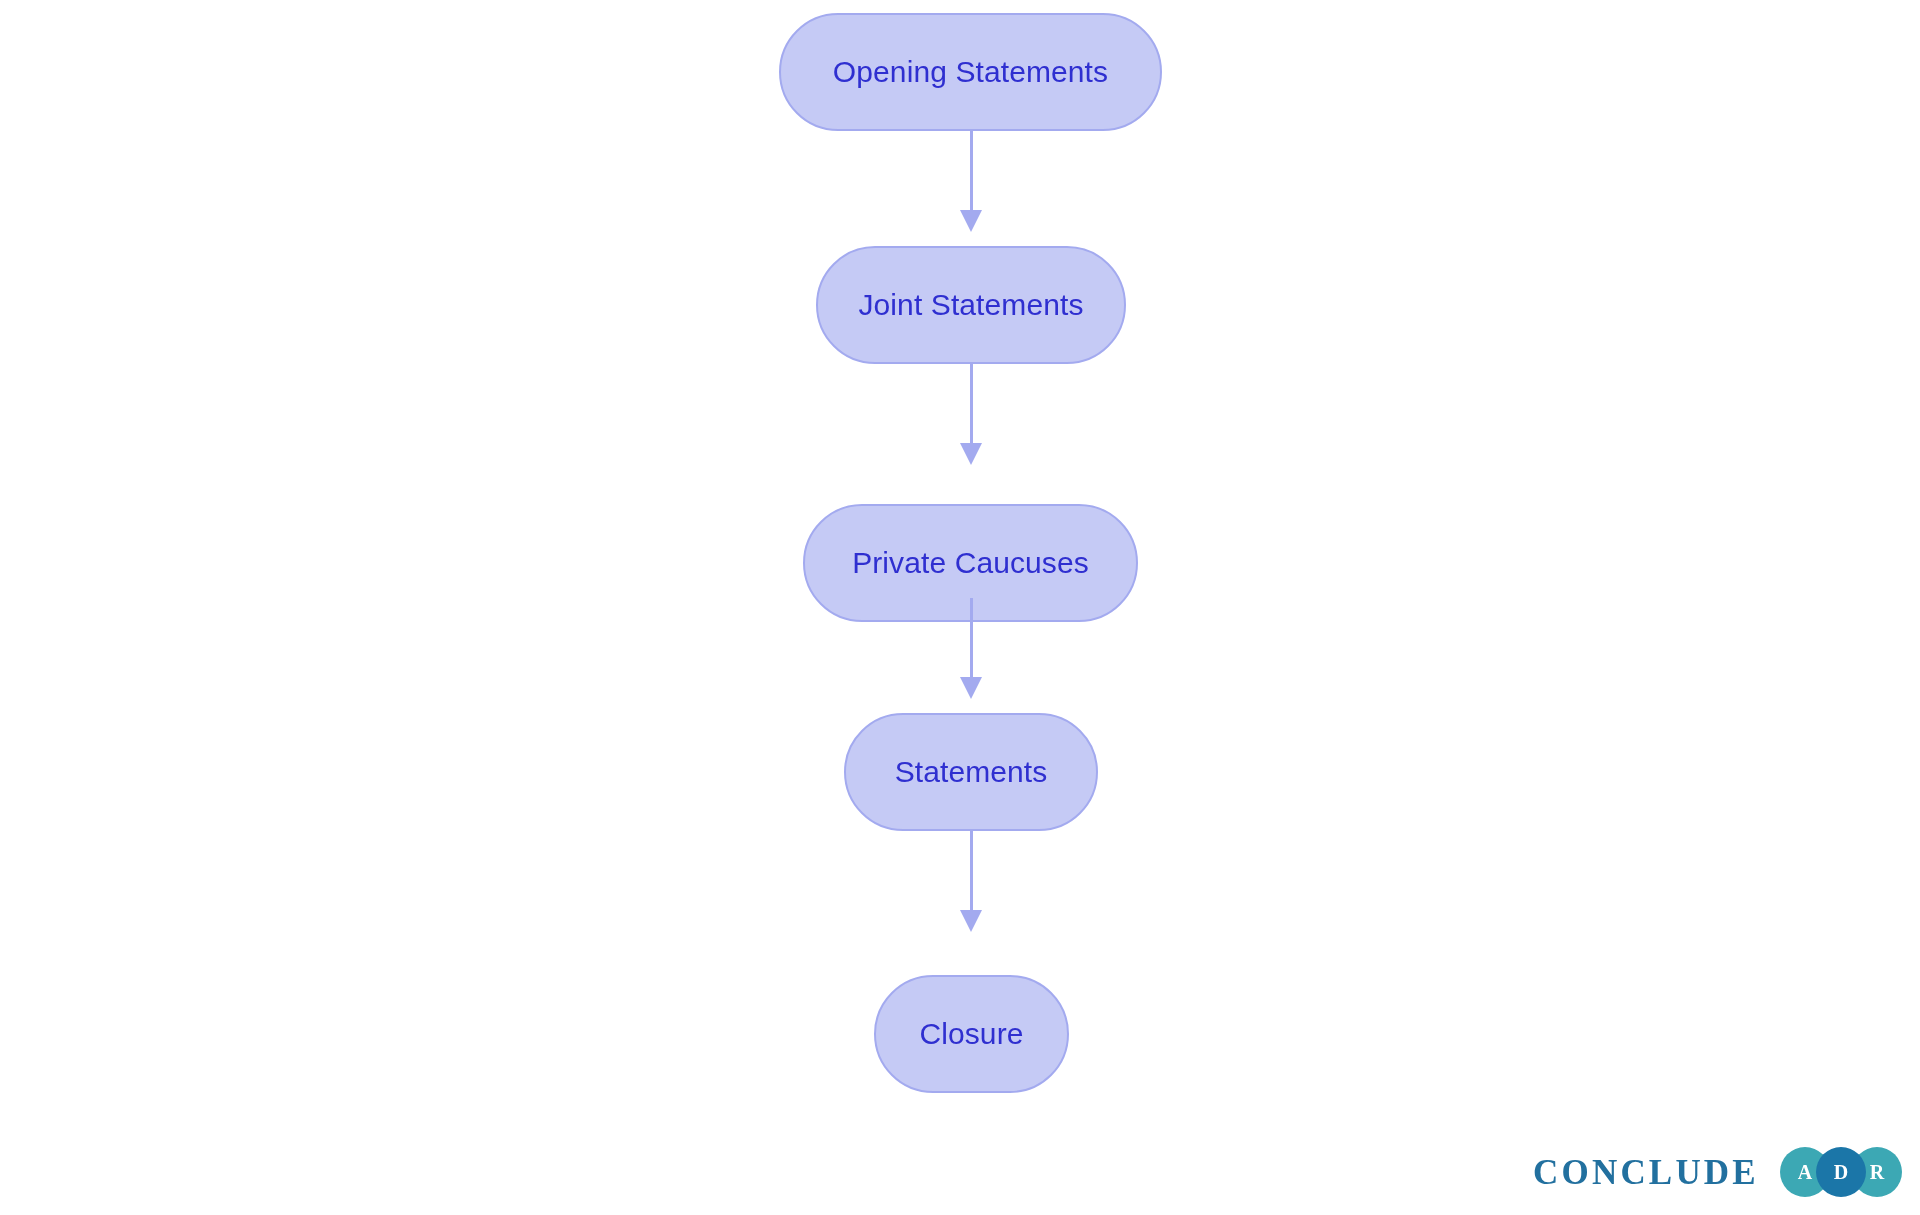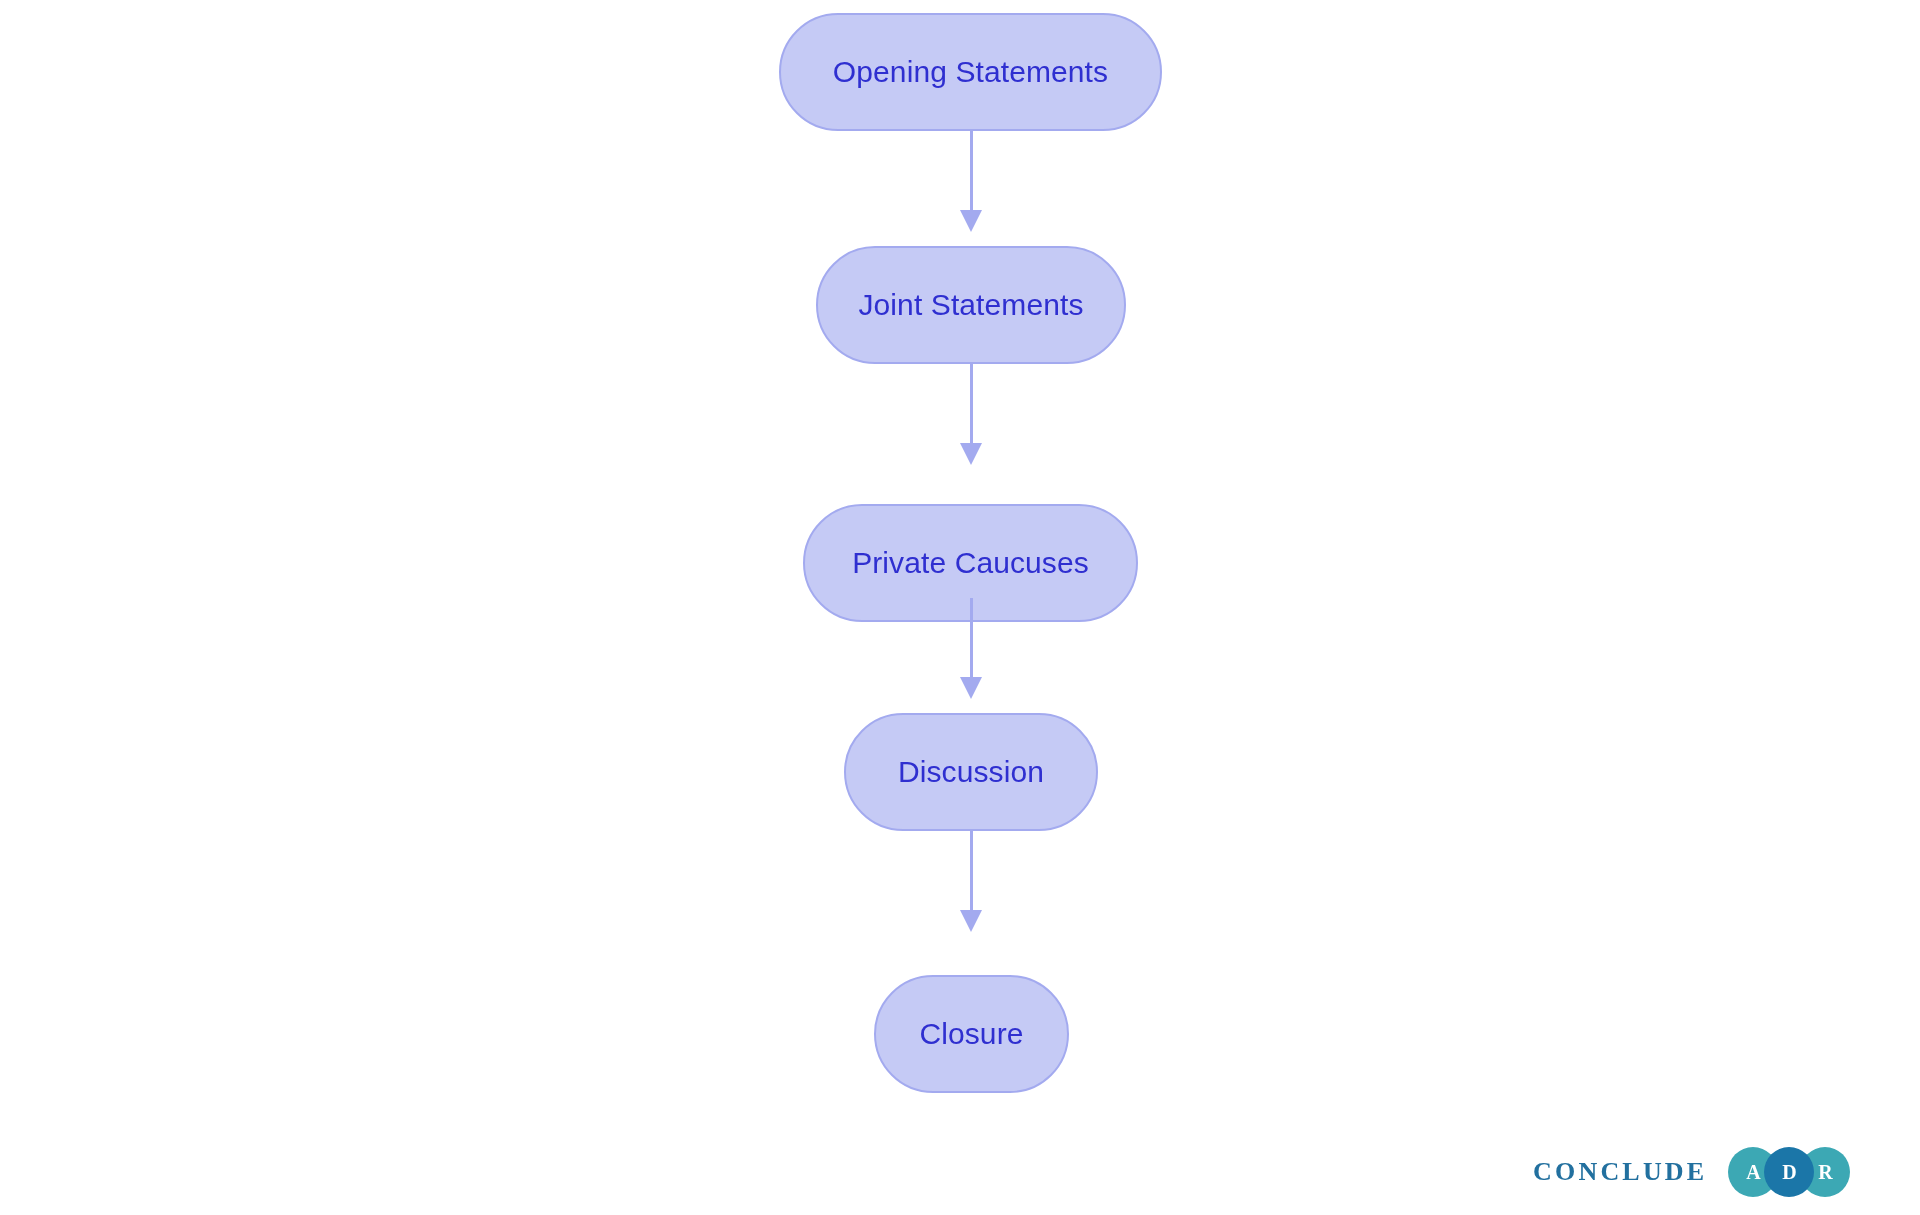--- a/index.html
+++ b/index.html
@@ -81,21 +81,21 @@
 
   
   .brand {
     position: absolute;
     display: flex;
     align-items: center;
   }
   .brand-word {
     font-family: "Liberation Serif", "DejaVu Serif", serif;
     font-weight: 700;
-    font-size: 26px;
+    font-size: 35px;
     letter-spacing: 3.2px;
     color: #22709F;
     line-height: 1;
     white-space: nowrap;
   }
   .brand-circles {
     position: relative;
     margin-left: 21px;
     width: 122px;
     height: 50px;
@@ -147,21 +147,21 @@
     <div class="node" style="left:803px; top:504px; width:335px; height:118px;">
       <span class="node-label">Private Caucuses</span>
     </div>
 
     <div class="edge" style="left:971px; top:598px; height:101px;">
       <div class="stem" style="height:81px;"></div>
       <div class="head" style="top:79px;"></div>
     </div>
 
     <div class="node" style="left:844px; top:713px; width:254px; height:118px;">
-      <span class="node-label">Discussion</span>
+      <span class="node-label">Statements</span>
     </div>
 
     <div class="edge" style="left:971px; top:831px; height:101px;">
       <div class="stem" style="height:81px;"></div>
       <div class="head" style="top:79px;"></div>
     </div>
 
     <div class="node" style="left:874px; top:947px; width:195px; height:118px;margin-top:28px;">
       <span class="node-label">Closure</span>
     </div>

